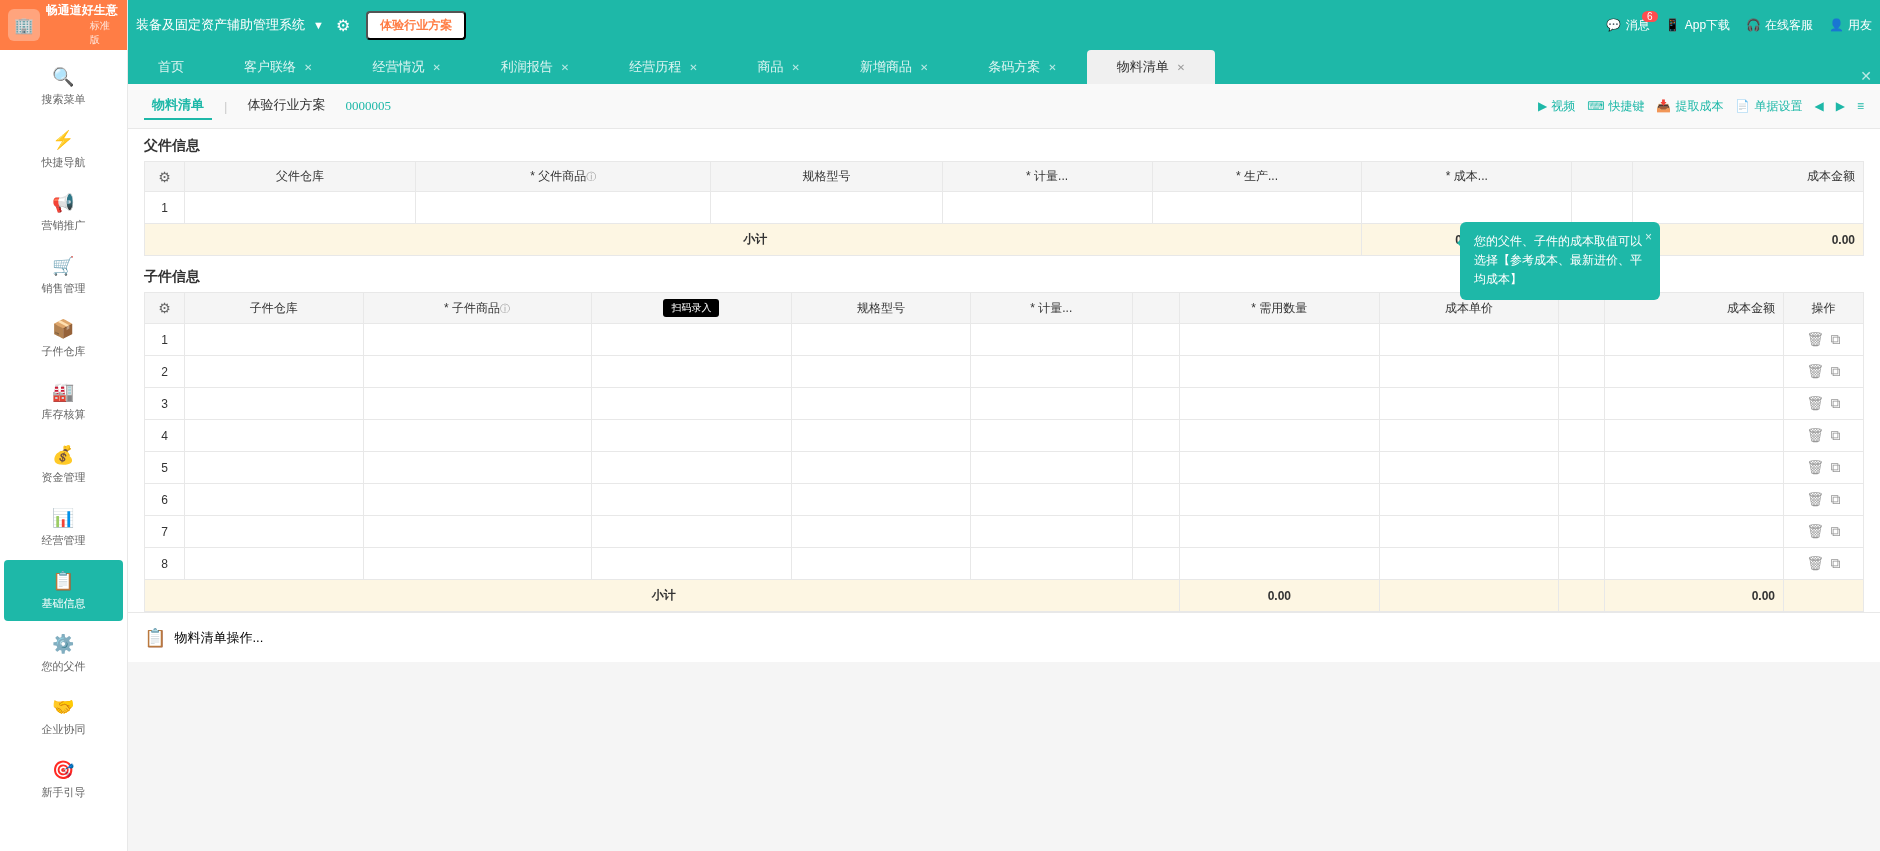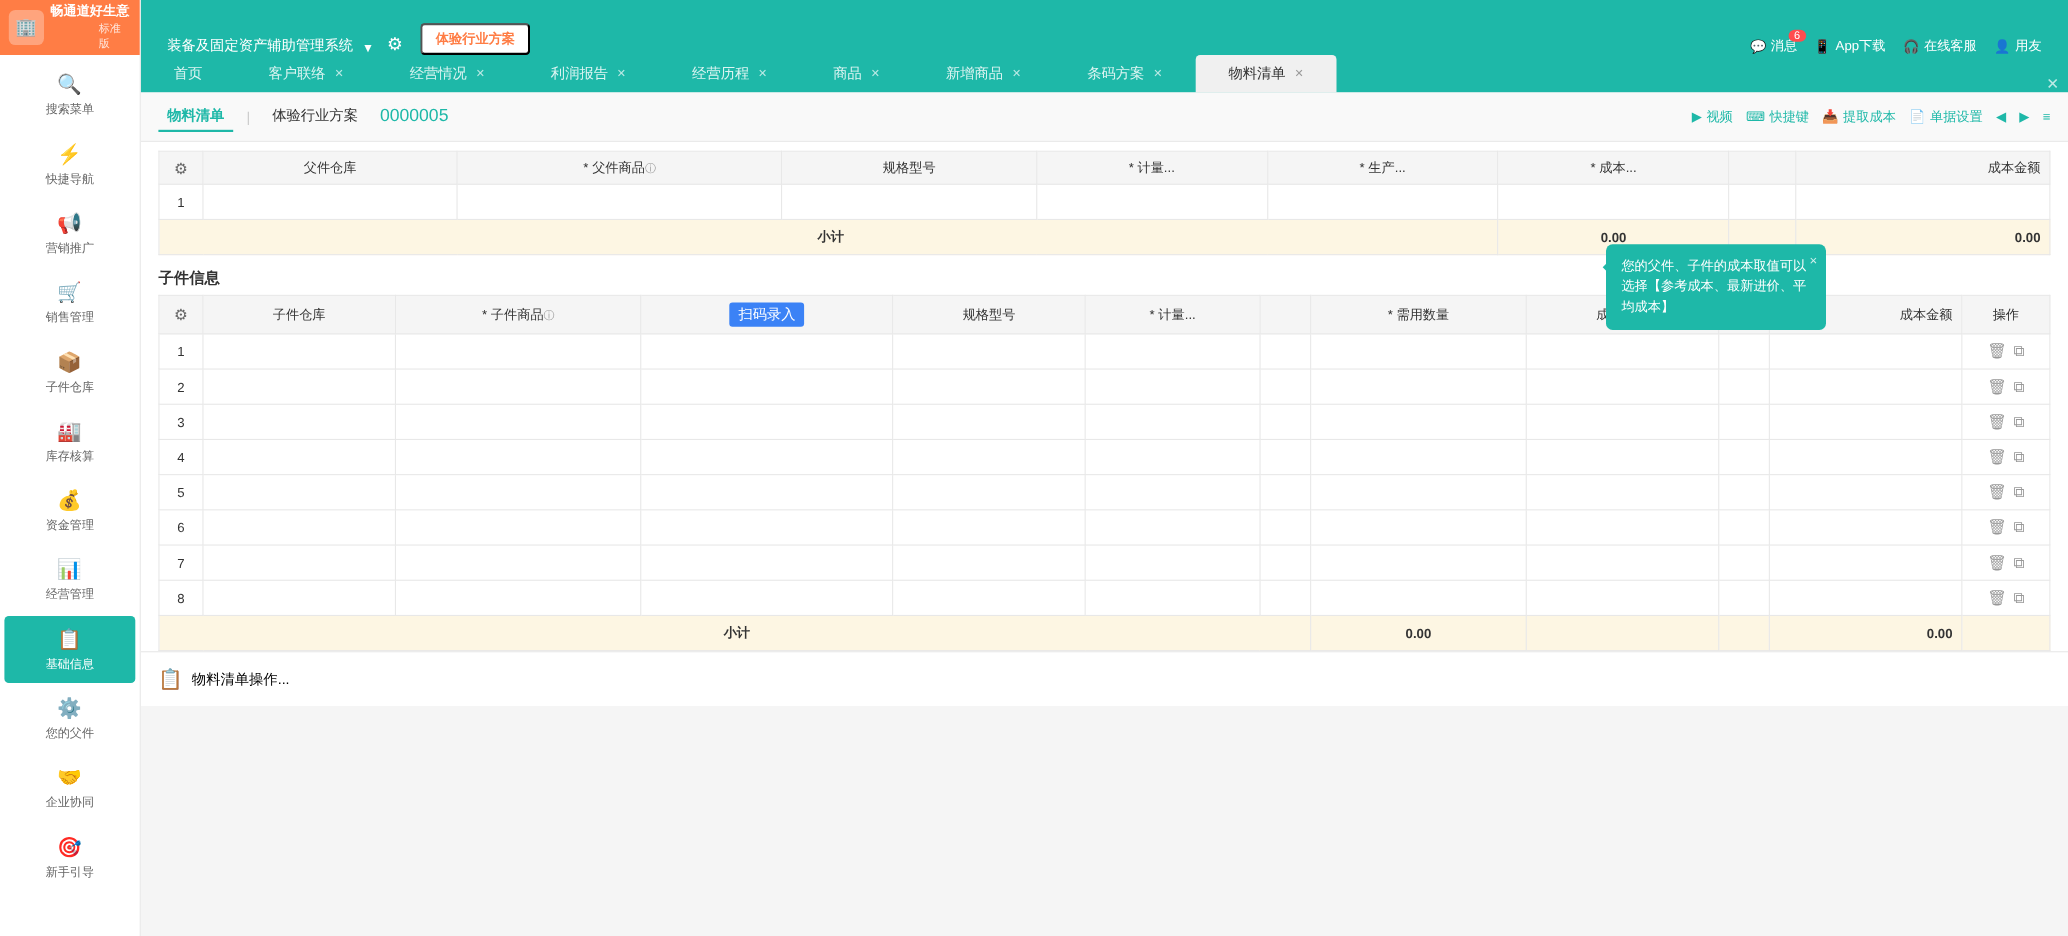--- a/index.html
+++ b/index.html
@@ -14,21 +14,21 @@
     .sidebar-menu { flex: 1; overflow-y: auto; padding: 4px 0; }
     .sidebar-item { display: flex; flex-direction: column; align-items: center; padding: 10px 4px; cursor: pointer; color: #666; font-size: 11px; gap: 4px; border-radius: 4px; margin: 2px 4px; }
     .sidebar-item.active { background: #fff5f0; color: #ff7d45; }
     .sidebar-item-icon { font-size: 18px; }
     .sidebar-item.highlight { background: #1eb8a8; color: white; }
 
     
     .main { flex: 1; display: flex; flex-direction: column; overflow: hidden; }
 
     
-    .topbar { background: #1eb8a8; height: 50px; display: flex; align-items: flex-end; padding: 0 24px; gap: 8px; flex-shrink: 0; }
+    .topbar { background: #1eb8a8; height: 50px; display: flex; align-items: center; padding: 0 8px; gap: 8px; flex-shrink: 0; }
     .topbar-title { color: white; font-size: 13px; flex: 0 0 auto; }
     .topbar-dropdown { color: white; font-size: 11px; cursor: pointer; }
     .topbar-gear { color: white; font-size: 16px; cursor: pointer; margin: 0 4px; }
     .topbar-trial { background: white; color: #ff7d45; padding: 4px 12px; border-radius: 4px; font-size: 12px; cursor: pointer; margin-left: 4px; font-weight: bold; }
     .topbar-right { margin-left: auto; display: flex; align-items: center; gap: 16px; color: white; font-size: 12px; }
     .topbar-right-item { display: flex; align-items: center; gap: 4px; cursor: pointer; position: relative; }
     .badge { background: #ff4d4f; color: white; border-radius: 10px; font-size: 10px; padding: 0 4px; min-width: 16px; text-align: center; position: absolute; top: -6px; right: -8px; }
 
     
     .navtabs { background: #1eb8a8; display: flex; align-items: flex-end; padding: 0 0 0 0; border-bottom: none; flex-shrink: 0; }
@@ -38,39 +38,39 @@
     .navtab.active .navtab-close { color: #999; }
 
     
     .content { flex: 1; background: #f5f5f5; overflow-y: auto; padding: 0; }
     .content-inner { background: white; min-height: 100%; }
 
     
     .page-header { background: #f9f9f9; border-bottom: 1px solid #e8e8e8; padding: 8px 16px; display: flex; align-items: center; gap: 12px; }
     .page-header-tab { font-size: 13px; color: #333; padding: 4px 8px; cursor: pointer; border-bottom: 2px solid transparent; }
     .page-header-tab.active { color: #1eb8a8; border-bottom-color: #1eb8a8; font-weight: bold; }
-    .page-header-code { color: #1eb8a8; font-size: 16px; }
+    .page-header-code { color: #1eb8a8; font-size: 13px; font-family: Liberation Serif, serif; }
     .page-header-right { margin-left: auto; display: flex; align-items: center; gap: 12px; color: #666; font-size: 12px; }
     .page-header-right-item { display: flex; align-items: center; gap: 4px; cursor: pointer; color: #1eb8a8; }
 
     
     .section { padding: 8px 16px 0; }
     .section-title { font-size: 14px; font-weight: bold; color: #333; margin-bottom: 6px; }
 
     
     .data-table { width: 100%; border-collapse: collapse; font-size: 12px; }
     .data-table th { background: #f5f5f5; border: 1px solid #e8e8e8; padding: 6px 8px; text-align: center; color: #333; font-weight: normal; white-space: nowrap; }
     .data-table td { border: 1px solid #e8e8e8; padding: 4px 8px; text-align: center; color: #333; height: 32px; }
     .subtotal-row td { background: #fdf6e3; font-weight: bold; }
     .subtotal-label { text-align: right; padding-left: 12px !important; }
     .gear-th { width: 32px; }
     .number-col { width: 40px; color: #999; }
     .action-col { width: 80px; }
     .th-gear { font-size: 14px; color: #666; cursor: pointer; }
-    .scan-btn { background: #3b82f6; color: white; border: none; border-radius: 3px; padding: 2px 8px; font-size: 13px; cursor: pointer; }
+    .scan-btn { background: #000000; color: white; border: none; border-radius: 3px; padding: 2px 8px; font-size: 10px; cursor: pointer; }
     .action-icons { display: flex; gap: 6px; justify-content: center; }
     .action-icon { color: #999; cursor: pointer; font-size: 14px; }
 
     
     .tooltip-box { position: absolute; background: #1eb8a8; color: white; border-radius: 6px; padding: 10px 14px; font-size: 12px; line-height: 1.6; width: 200px; top: 138px; right: 220px; z-index: 100; }
     .tooltip-box::before { content: ''; position: absolute; left: -8px; top: 16px; border: 5px solid transparent; border-right-color: #1eb8a8; }
     .tooltip-close { position: absolute; right: 8px; top: 6px; cursor: pointer; color: rgba(255,255,255,0.8); font-size: 12px; }
 
     
     .bottom-bar { background: white; border-top: 1px solid #e8e8e8; padding: 8px 16px; display: flex; align-items: center; gap: 8px; flex-shrink: 0; height: 50px; }
@@ -237,20 +237,21 @@
               <span>📄</span>
               <span>单据设置</span>
             </span>
             <span style="color:#1eb8a8;cursor:pointer;">◀</span>
             <span style="color:#1eb8a8;cursor:pointer;">▶</span>
             <span style="color:#1eb8a8;cursor:pointer;">≡</span>
           </div>
         </div>
 
         <div class="section">
+          <div class="section-title">父件信息</div>
           <table class="data-table">
             <thead>
               <tr>
                 <th class="gear-th"><span class="th-gear">⚙</span></th>
                 <th>父件仓库</th>
                 <th>* 父件商品<span style="color:#999;font-size:10px;">ⓘ</span></th>
                 <th>规格型号</th>
                 <th>* 计量...</th>
                 <th>* 生产...</th>
                 <th>* 成本...</th>

